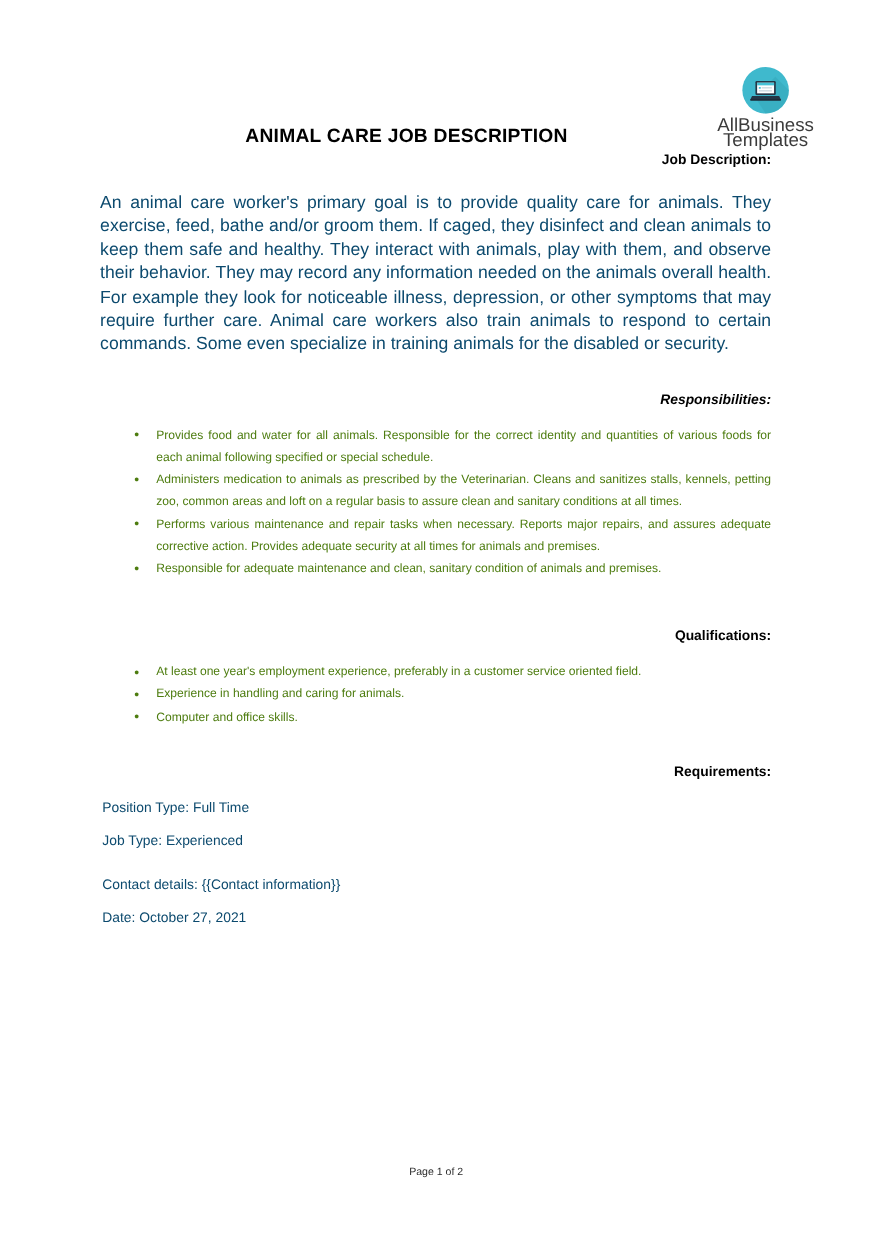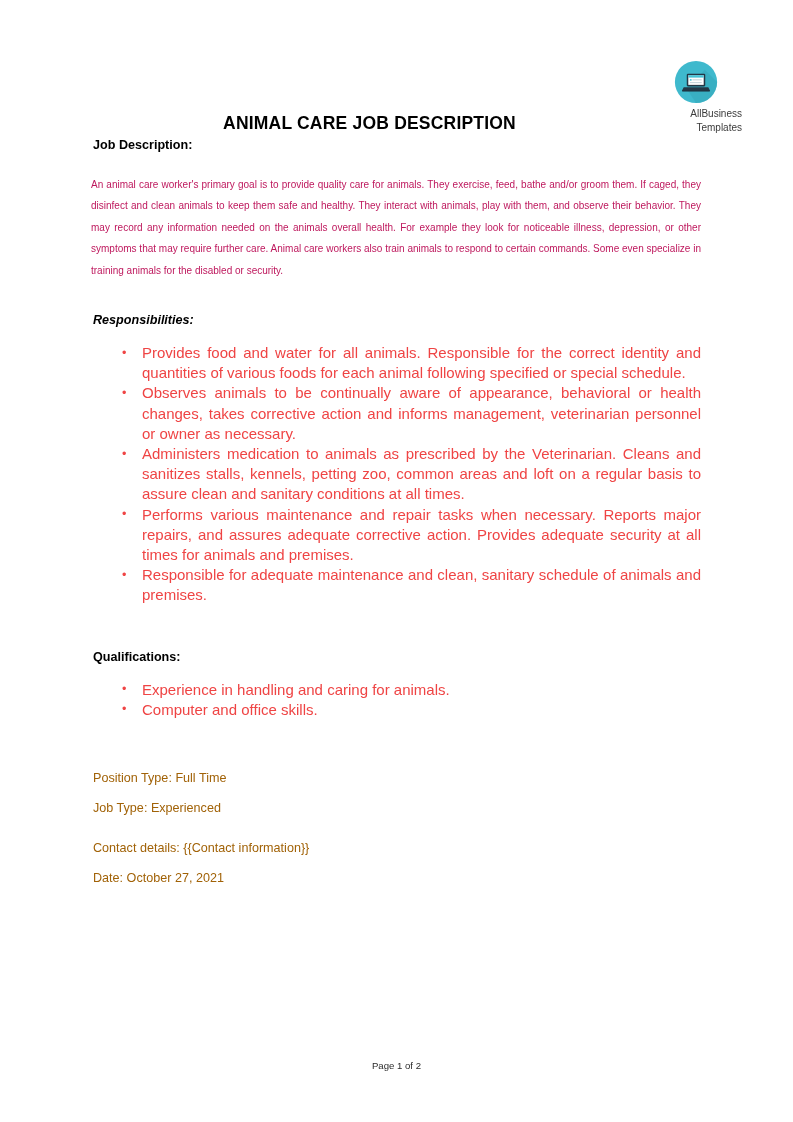--- a/index.html
+++ b/index.html
@@ -30,25 +30,24 @@
     text-align: center;
   }
   .logo-circle {
     width: 44px;
     height: 44px;
     margin: 0 auto;
     display: block;
   }
   .logo-caption {
     margin-top: 3px;
-    font-size: 10px;
+    font-size: 17px;
     line-height: 13.5px;
     color: #3b3b3b;
     font-family: "Liberation Sans", sans-serif;
-    text-align: right;
   }
   .logo-caption span { display: block; }
 
   
   .doc-title {
     position: absolute;
     top: 113px;
     left: 0;
     width: 739px;
     text-align: center;
@@ -64,63 +63,64 @@
     top: 138px;
     left: 91px;
     width: 610px;
   }
 
   .section-heading {
     font-size: 12.6px;
     font-weight: bold;
     color: #000;
     margin: 0;
+    text-align: right;
   }
   .heading-jobdesc { margin-top: 0px; margin-left: 2px; }
   .heading-resp    { margin-top: 0px; margin-left: 2px; font-style: italic; }
   .heading-qual    { margin-top: 12px; margin-left: 2px; }
   .heading-req     { margin-top: 0px; margin-left: 2px; }
 
   .body-para {
-    font-size: 10px;
+    font-size: 16px;
     line-height: 21.4px;
     text-align: justify;
     text-justify: inter-word;
     margin: 0;
-    color: #be185d;
+    color: #0c4a6e;
   }
 
   ul.bullets {
     list-style: none;
     margin: 0;
     padding: 0;
   }
   ul.bullets li {
     position: relative;
     padding-left: 51px;
-    font-size: 15px;
+    font-size: 11px;
     line-height: 20.2px;
     text-align: justify;
     text-justify: inter-word;
-    color: #ef4444;
+    color: #4d7c0f;
     margin: 0;
   }
   ul.bullets li::before {
     content: "\2022";
     position: absolute;
     left: 31px;
     top: -0.5px;
     font-size: 12.6px;
     line-height: 20.2px;
   }
 
   .req-line {
     font-size: 12.6px;
     line-height: 20px;
-    color: #a16207;
+    color: #0c4a6e;
     margin: 0;
     margin-left: 2px;
   }
 
   .spacer-xl { height: 32px; }
   .spacer-lg { height: 22px; }
   .spacer-md { height: 16px; }
   .spacer-req { height: 10px; }
 
   
@@ -164,35 +164,36 @@
 
     <div class="section-heading heading-jobdesc">Job Description:</div>
     <div class="spacer-lg"></div>
     <p class="body-para">An animal care worker's primary goal is to provide quality care for animals. They exercise, feed, bathe and/or groom them. If caged, they disinfect and clean animals to keep them safe and healthy. They interact with animals, play with them, and observe their behavior. They may record any information needed on the animals overall health. For example they look for noticeable illness, depression, or other symptoms that may require further care. Animal care workers also train animals to respond to certain commands. Some even specialize in training animals for the disabled or security.</p>
 
     <div class="spacer-xl"></div>
     <div class="section-heading heading-resp">Responsibilities:</div>
     <div class="spacer-md"></div>
     <ul class="bullets">
       <li>Provides food and water for all animals. Responsible for the correct identity and quantities of various foods for each animal following specified or special schedule.</li>
-      <li>Observes animals to be continually aware of appearance, behavioral or health changes, takes corrective action and informs management, veterinarian personnel or owner as necessary.</li>
       <li>Administers medication to animals as prescribed by the Veterinarian. Cleans and sanitizes stalls, kennels, petting zoo, common areas and loft on a regular basis to assure clean and sanitary conditions at all times.</li>
       <li>Performs various maintenance and repair tasks when necessary. Reports major repairs, and assures adequate corrective action. Provides adequate security at all times for animals and premises.</li>
-      <li>Responsible for adequate maintenance and clean, sanitary schedule of animals and premises.</li>
+      <li>Responsible for adequate maintenance and clean, sanitary condition of animals and premises.</li>
     </ul>
 
     <div class="spacer-xl"></div>
     <div class="section-heading heading-qual">Qualifications:</div>
     <div class="spacer-md"></div>
     <ul class="bullets">
+      <li>At least one year's employment experience, preferably in a customer service oriented field.</li>
       <li>Experience in handling and caring for animals.</li>
       <li>Computer and office skills.</li>
     </ul>
 
     <div class="spacer-xl"></div>
+    <div class="section-heading heading-req">Requirements:</div>
     <div class="spacer-md"></div>
     <p class="req-line">Position Type: Full Time</p>
     <div class="spacer-req"></div>
     <p class="req-line">Job Type: Experienced</p>
     <div class="spacer-req"></div>
     <div class="spacer-req"></div>
     <p class="req-line">Contact details: {{Contact information}}</p>
     <div class="spacer-req"></div>
     <p class="req-line">Date:  October 27, 2021</p>
 

